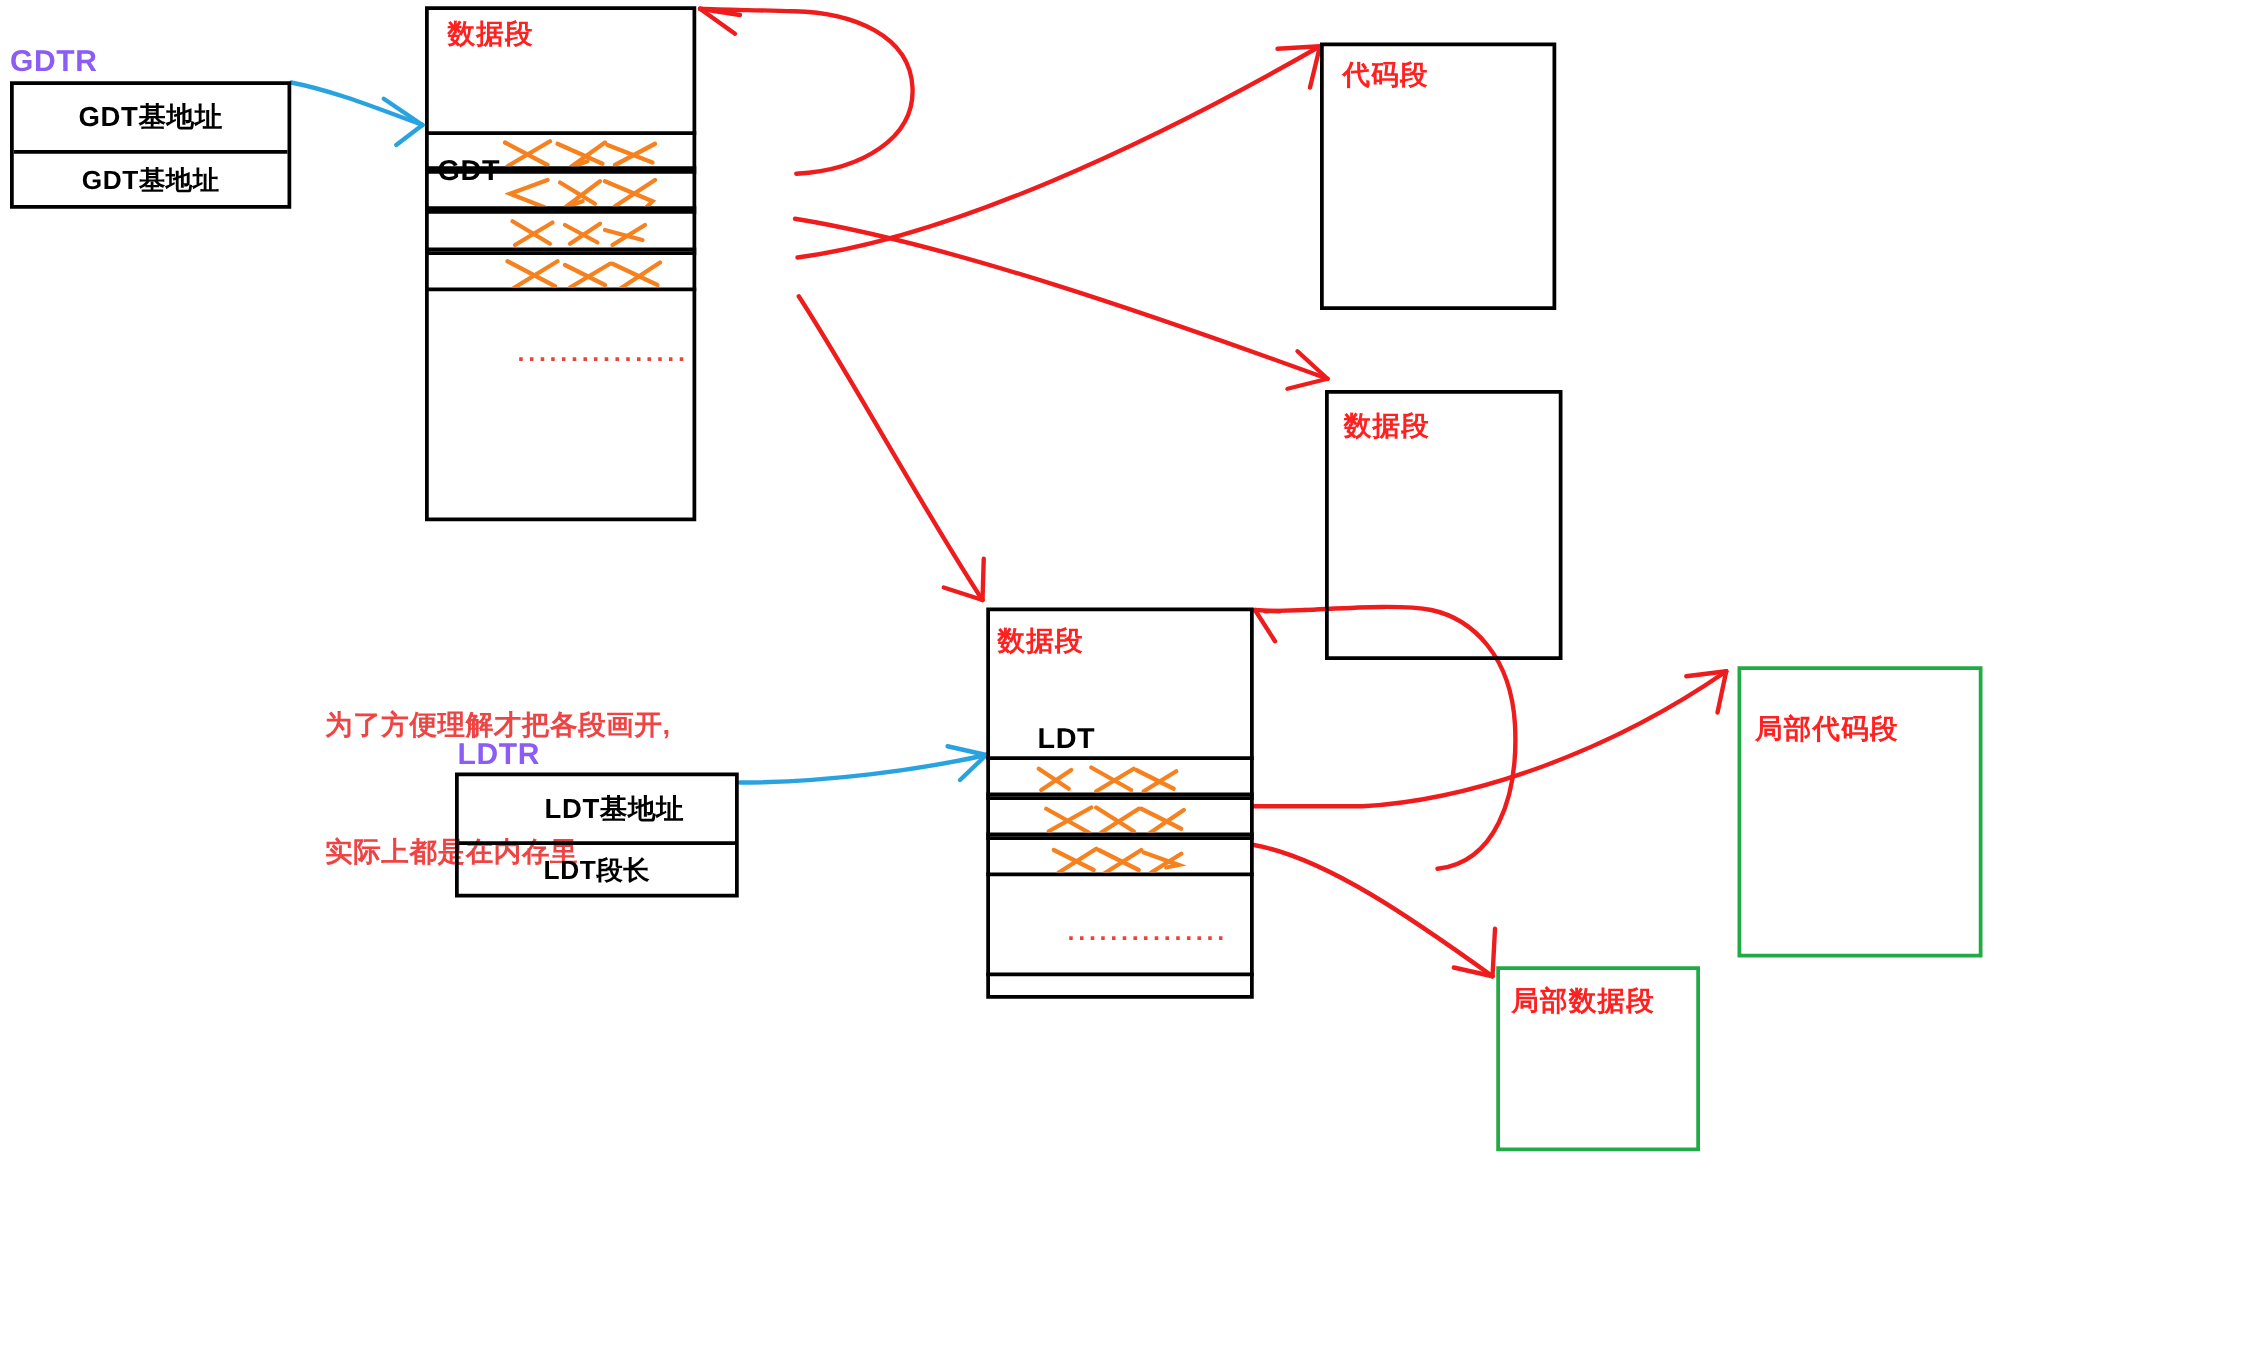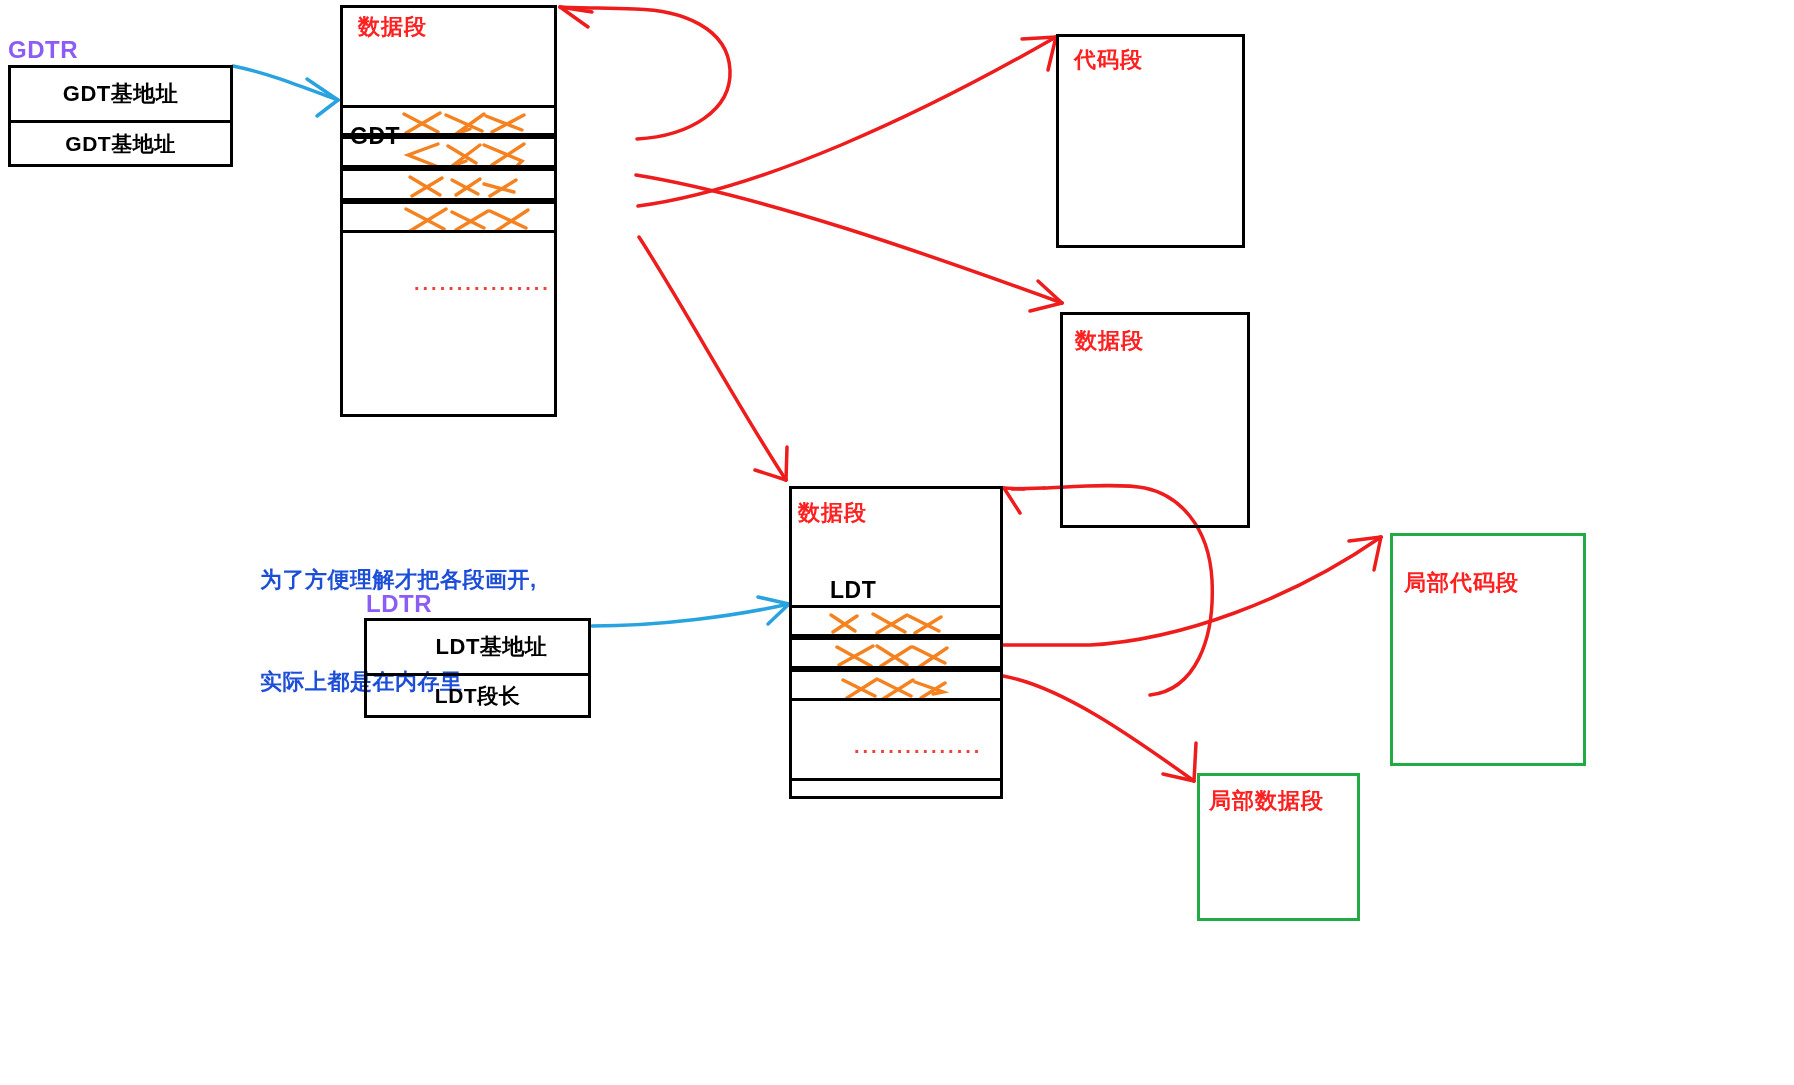--- a/index.html
+++ b/index.html
@@ -75,21 +75,21 @@
   }
   .entry-row {
     position: absolute;
     box-sizing: border-box;
     border-top: 3px solid #000000;
     border-bottom: 3px solid #000000;
     overflow: hidden;
   }
   .note {
     position: absolute;
-    color: #1d4ed8;
+    color: #ef4444;
     font-weight: bold;
     font-size: 22px;
     line-height: 34px;
     letter-spacing: 0.5px;
     white-space: pre;
   }
   .dots {
     position: absolute;
     color: #e8443a;
     font-weight: bold;

